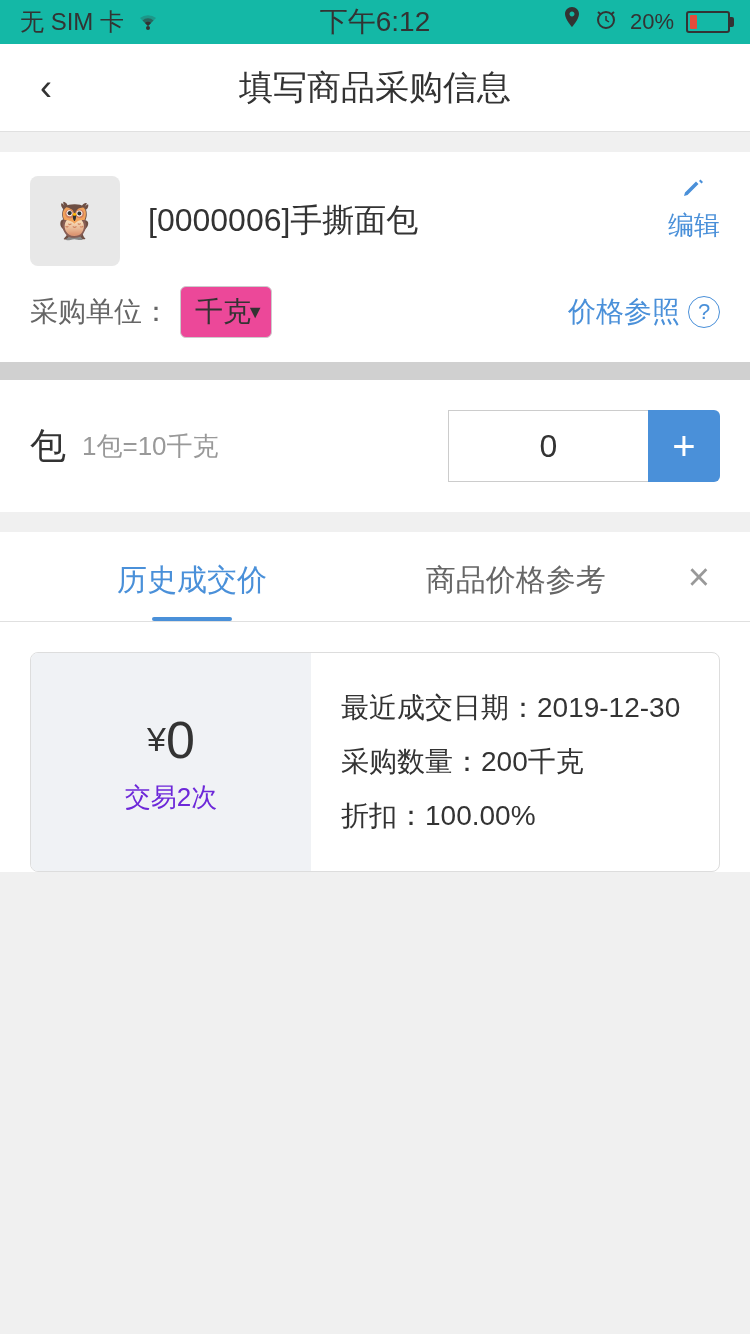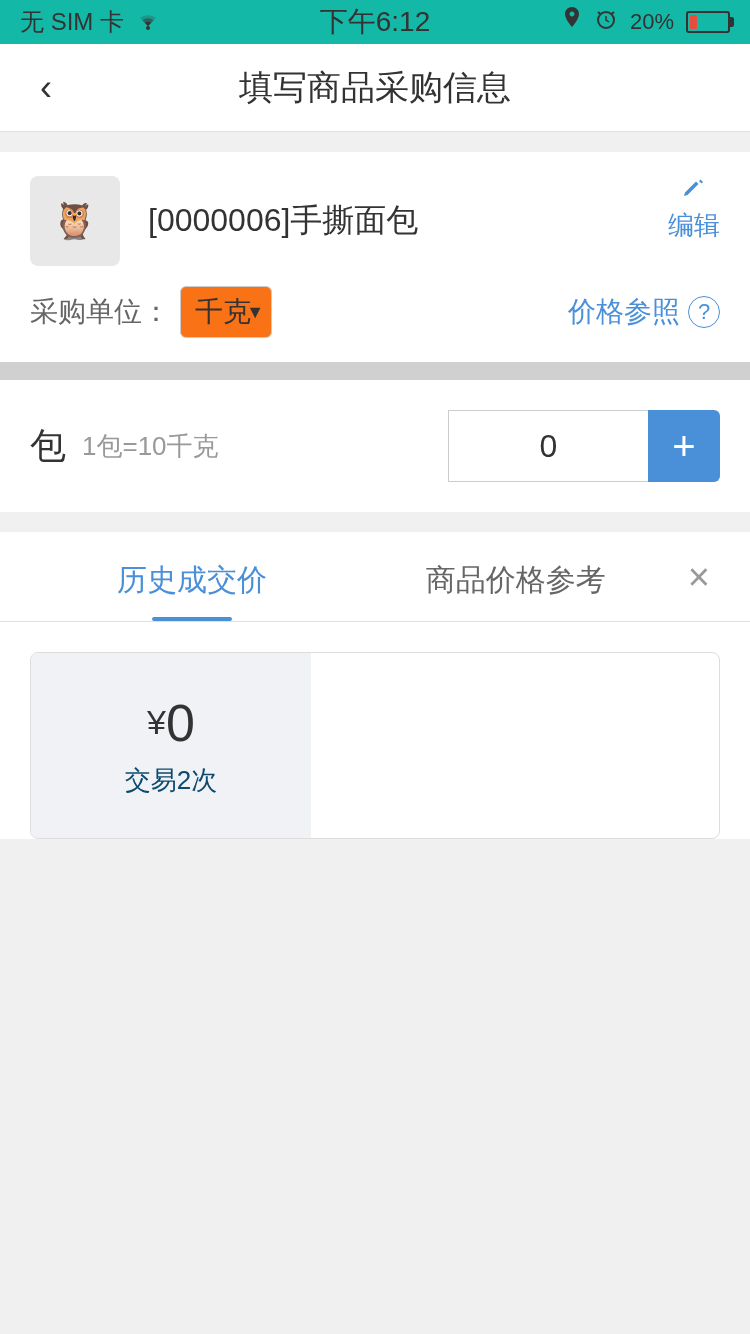--- a/index.html
+++ b/index.html
@@ -153,21 +153,21 @@
     .unit-label {
       font-size: 28px;
       color: #666;
     }
     .unit-select {
       border: 1px solid #ccc;
       border-radius: 6px;
       padding: 6px 20px 6px 14px;
       font-size: 28px;
       color: #333;
-      background: #f97316;
+      background: #ec4899;
       appearance: none;
       -webkit-appearance: none;
       position: relative;
       display: inline-flex;
       align-items: center;
       cursor: pointer;
     }
     .unit-select-wrap {
       position: relative;
       display: inline-flex;
@@ -317,21 +317,21 @@
       font-weight: 400;
     }
     .transaction-price .currency {
       font-size: 34px;
       vertical-align: top;
       margin-top: 10px;
       display: inline-block;
     }
     .transaction-count {
       font-size: 26px;
-      color: #0c4a6e;
+      color: #6d28d9;
       margin-top: 10px;
     }
     .transaction-right {
       flex: 1;
       padding: 36px 30px;
       display: flex;
       flex-direction: column;
       gap: 16px;
     }
     .transaction-detail-item {
@@ -442,17 +442,28 @@
       <span class="tab-close">×</span>
     </div>
 
     <div class="transaction-card">
       <div class="transaction-left">
         <div class="transaction-price">
           <span class="currency">¥</span><span>0</span>
         </div>
         <div class="transaction-count">交易2次</div>
       </div>
+      <div class="transaction-right">
+        <div class="transaction-detail-item">
+          <span>最近成交日期：</span><span>2019-12-30</span>
+        </div>
+        <div class="transaction-detail-item">
+          <span>采购数量：</span><span>200千克</span>
+        </div>
+        <div class="transaction-detail-item">
+          <span>折扣：</span><span>100.00%</span>
+        </div>
+      </div>
     </div>
 
   </div>
 
 </div>
 
 </body></html>

